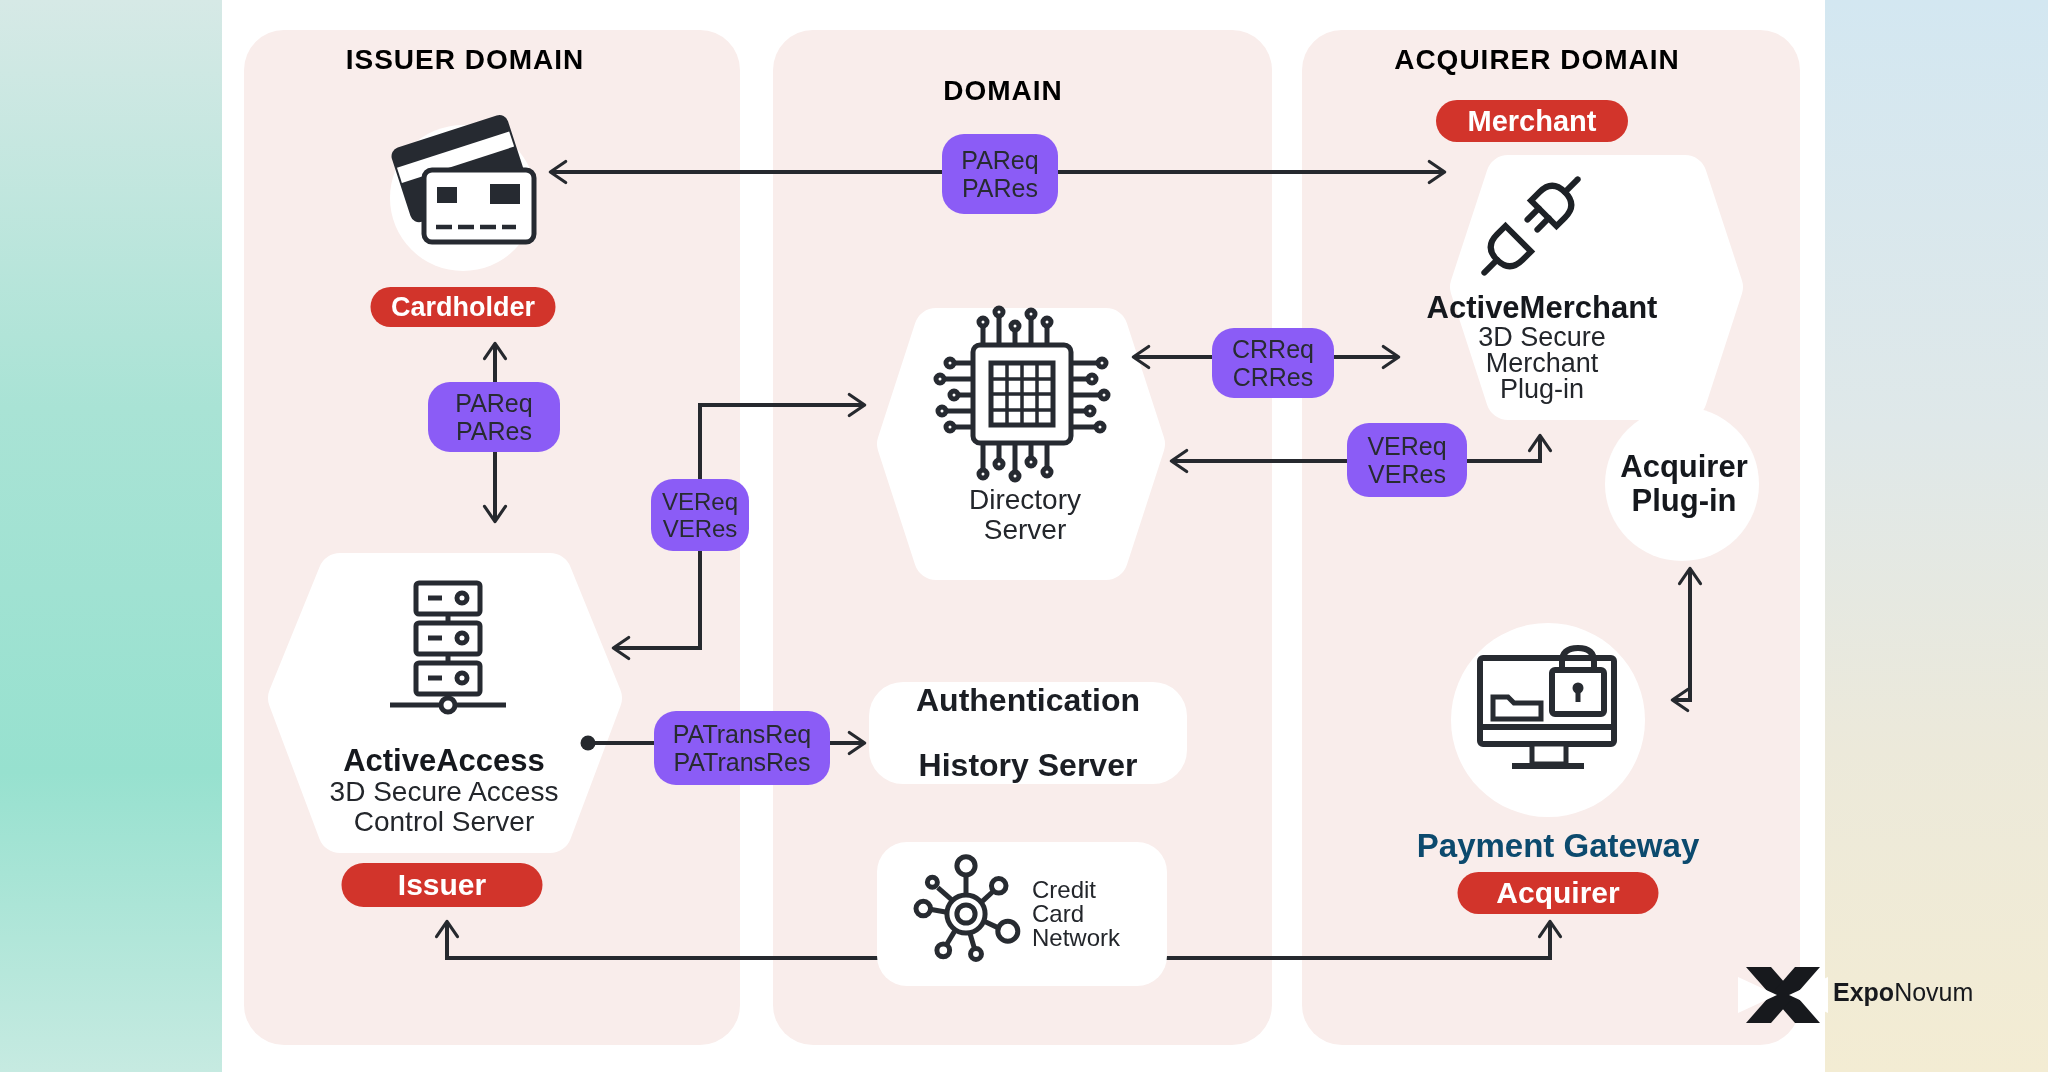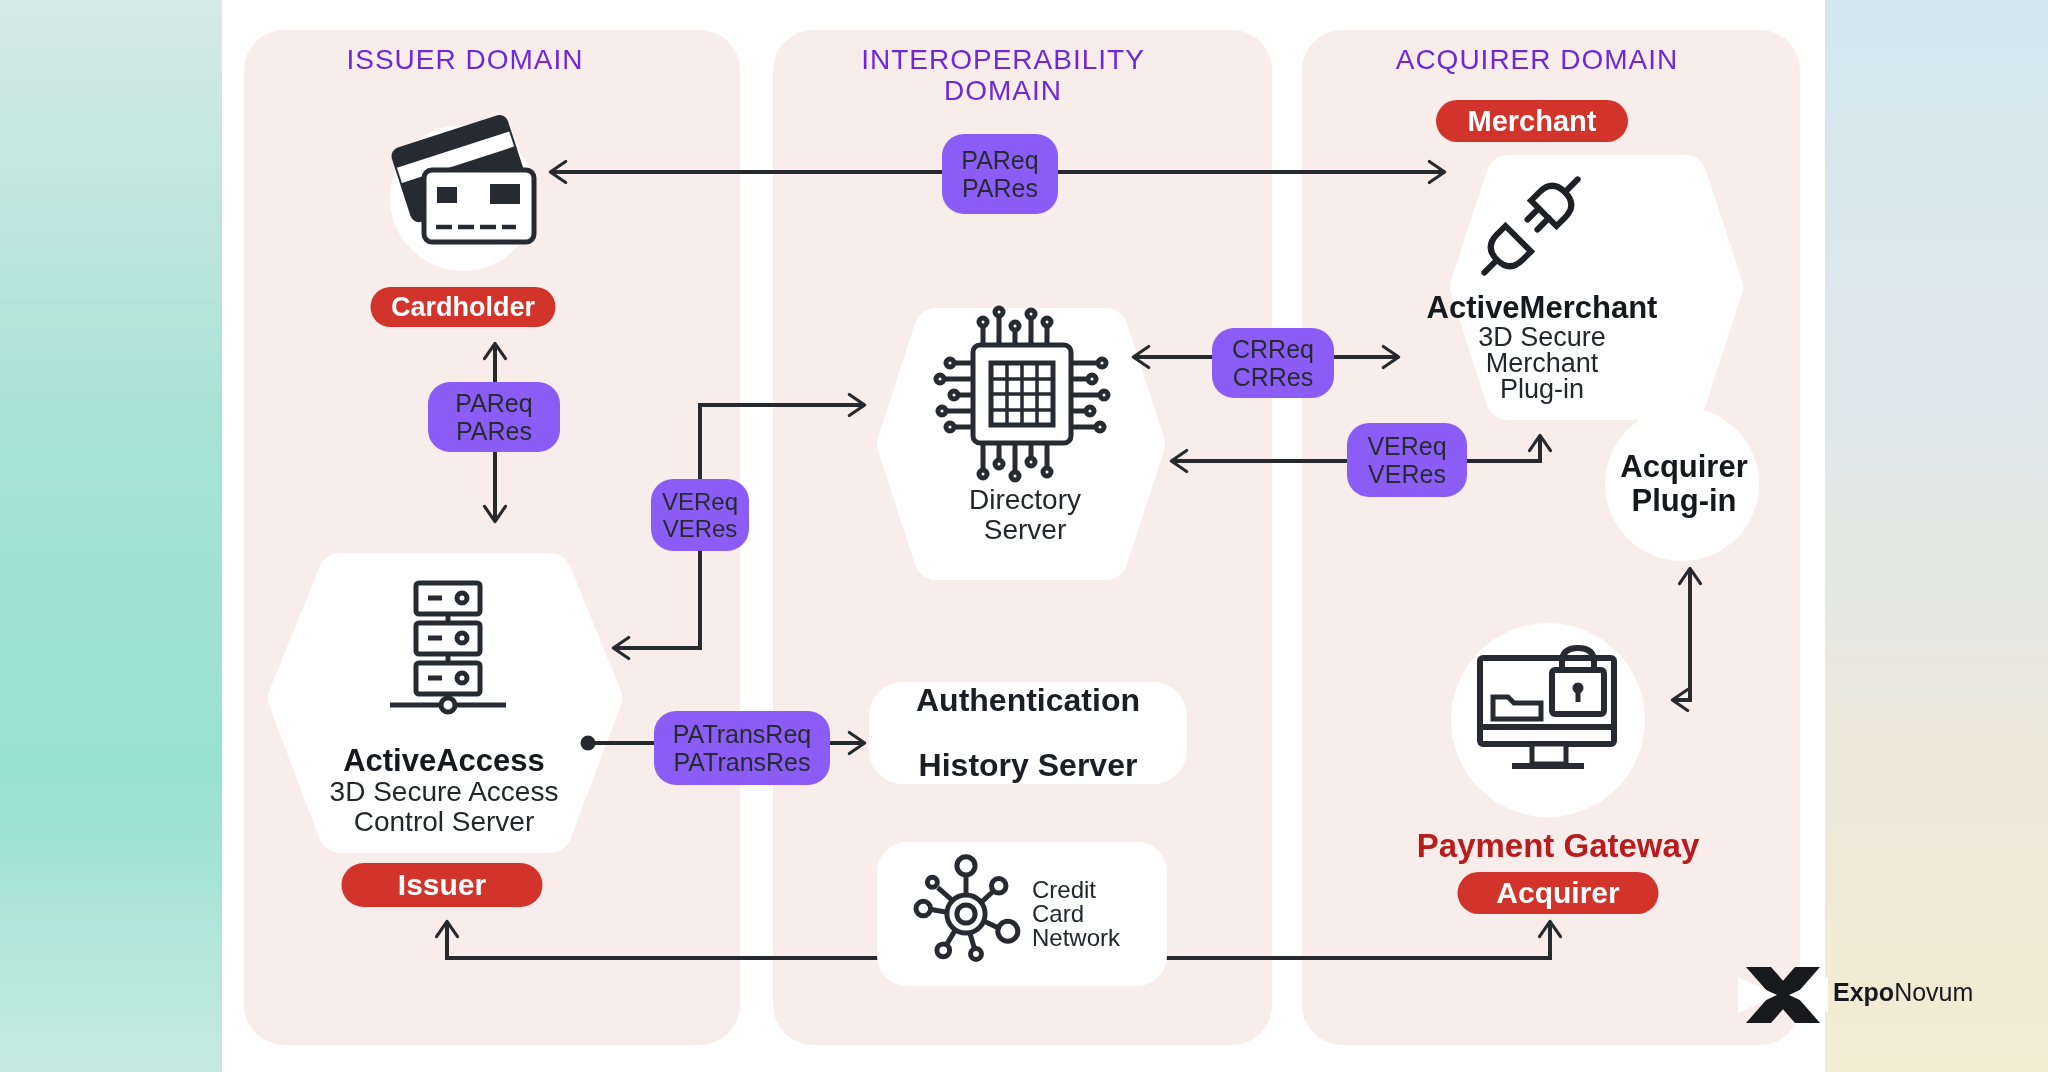--- a/index.html
+++ b/index.html
@@ -8,34 +8,34 @@
   .strip-left{position:absolute;left:0;top:0;width:222px;height:1072px;
     background:linear-gradient(180deg,#d6e9e6 0%,#a9e3d5 38%,#97e1cf 72%,#c6eae1 100%);}
   .strip-right{position:absolute;left:1825px;top:0;width:223px;height:1072px;
     background:linear-gradient(180deg,#d3e7f1 0%,#dfe8e9 40%,#ece9da 70%,#f3ecd3 100%);}
   .panel{position:absolute;top:30px;height:1015px;background:#f9edeb;border-radius:40px;}
   #panel-issuer{left:244px;width:496px;}
   #panel-interop{left:773px;width:499px;}
   #panel-acquirer{left:1302px;width:498px;}
   svg.layer{position:absolute;left:0;top:0;z-index:2;}
   .lbl{position:absolute;z-index:3;transform:translate(-50%,-50%);text-align:center;}
-  .domain-title{color:#6d28d9;font-weight:normal;font-size:28px;letter-spacing:1px;line-height:31px;white-space:nowrap;}
+  .domain-title{color:#000000;font-weight:bold;font-size:28px;letter-spacing:1px;line-height:31px;white-space:nowrap;}
   .domain-title.two{white-space:normal;width:420px;}
   .badge{background:#d2342b;color:#fff;font-weight:bold;border-radius:24px;
          display:flex;align-items:center;justify-content:center;white-space:nowrap;}
   .pill{background:#8b5cf6;border-radius:22px;color:#272b31;font-size:25px;line-height:28px;
         display:flex;flex-direction:column;align-items:center;justify-content:center;}
   .pill span{display:block;}
   .node-name{font-weight:bold;font-size:31px;color:#15181d;line-height:33px;}
   .node-sub{font-size:28px;color:#23262b;line-height:30px;}
   .ahs{background:#fff;border-radius:34px;font-weight:bold;font-size:32px;line-height:39px;color:#1b1e24;
        display:flex;flex-direction:column;align-items:center;justify-content:center;gap:26px;}
   .ccn-box{background:#fff;border-radius:30px;display:flex;align-items:center;padding-left:29px;box-sizing:border-box;}
   .ccn-text{font-size:24px;line-height:24px;color:#23262b;text-align:left;margin-left:6px;}
-  .pg-label{font-weight:bold;font-size:33px;color:#b91c1c;white-space:nowrap;}
+  .pg-label{font-weight:bold;font-size:33px;color:#0c4a6e;white-space:nowrap;}
   .ap-label{font-weight:bold;font-size:31px;line-height:34px;color:#15181d;}
   .logo-text{position:absolute;z-index:3;font-size:25px;color:#17191d;white-space:nowrap;}
   .logo-text b{font-weight:bold;}
 </style>
 </head>
 <body>
 
 <div class="strip-left"></div>
 <div class="strip-right"></div>
 
@@ -149,21 +149,21 @@
   <g>
     <path d="M1746 967 L1771 967 L1820 1023 L1795 1023 Z" fill="#17191d"></path>
     <path d="M1795 967 L1820 967 L1771 1023 L1746 1023 Z" fill="#17191d"></path>
     <path d="M1738 977 L1777 995 L1738 1013 Z" fill="#ffffff"></path>
     <path d="M1828 977 L1789 995 L1828 1013 Z" fill="#ffffff"></path>
   </g>
 </svg>
 
 <div class="lbl domain-title" style="left:465px;top:59px;"><span>ISSUER DOMAIN</span></div>
 <div class="lbl domain-title two" style="left:1003px;top:75px;">
-  <span>INTEROPERABILITY</span><br>
+  <br>
   <span>DOMAIN</span>
 </div>
 <div class="lbl domain-title" style="left:1537px;top:59px;"><span>ACQUIRER DOMAIN</span></div>
 
 <div class="lbl badge" style="left:463px;top:307px;width:185px;height:40px;font-size:27px;">
     <span>Cardholder</span>
   </div>
 <div class="lbl badge" style="left:1532px;top:121px;width:192px;height:42px;font-size:29px;">
     <span>Merchant</span>
   </div>

